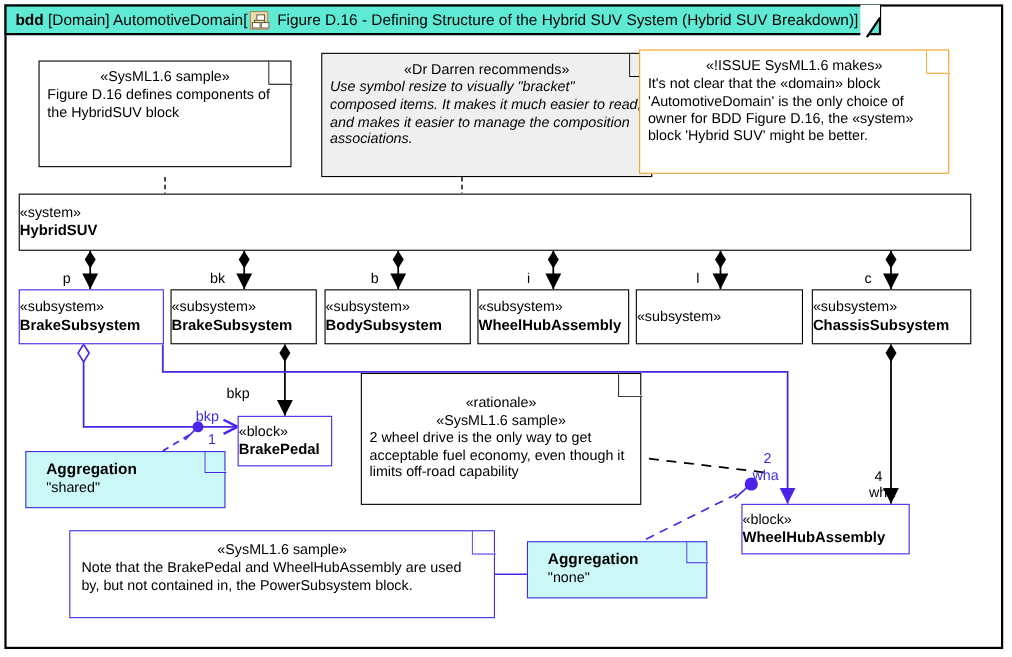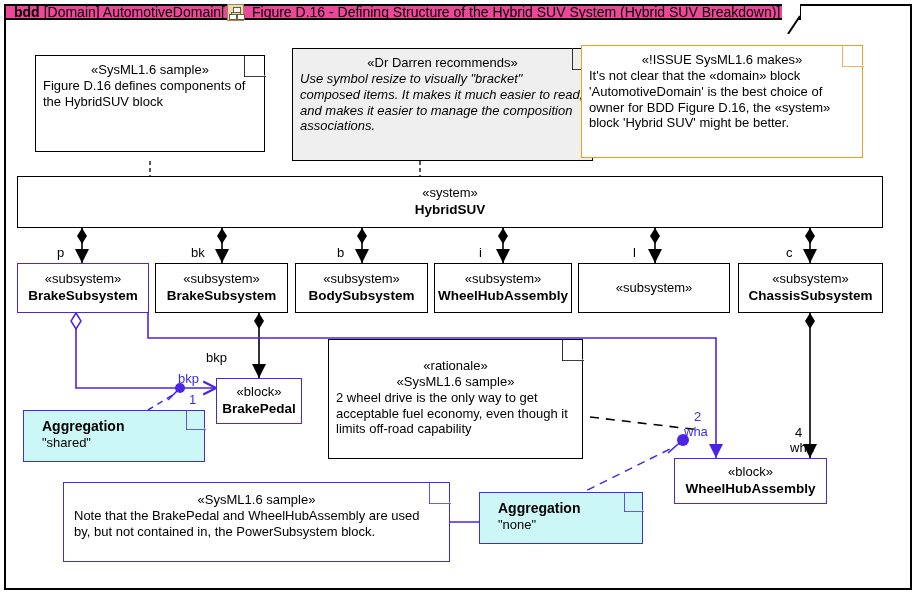--- a/index.html
+++ b/index.html
@@ -1,22 +1,22 @@
 <!DOCTYPE html>
 <html><head>
 <meta charset="utf-8">
 <style>
   html,body{margin:0;padding:0;background:#fff;}
   body{font-family:"Liberation Sans",sans-serif;}
   #root{position:relative;width:920px;height:597px;overflow:hidden;background:#ffffff;}
 
   
   .frame{position:absolute;left:4px;top:4px;width:908px;height:586px;border:2px solid #000;box-sizing:border-box;background:#fff;}
-  .frame-tab{position:absolute;left:4px;top:4px;height:16px;box-sizing:border-box;
-             border:2px solid #000;background:#ec4899;display:flex;align-items:center;
+  .frame-tab{position:absolute;left:4px;top:4px;height:28px;box-sizing:border-box;
+             border:2px solid #000;background:#5eead4;display:flex;align-items:center;
              padding:0 6px 0 8px;font-size:14px;white-space:nowrap;z-index:6;}
   .frame-tab .cut{position:absolute;right:-1px;top:-2px;width:18px;height:30px;}
   .kw{font-weight:bold;}
   .tab-txt{margin-left:4px;}
   .bdd-icon{width:17px;height:17px;margin:0 4px 0 2px;border:1px solid #9a8a5a;background:#e8dcae;
             position:relative;box-sizing:border-box;flex:0 0 auto;}
   .bdd-icon i{position:absolute;background:#fff;border:1px solid #6b5f3c;display:block;}
   .bdd-icon .n1{left:5px;top:2px;width:6px;height:4px;}
   .bdd-icon .n2{left:1px;top:9px;width:6px;height:4px;}
   .bdd-icon .n3{left:9px;top:9px;width:6px;height:4px;}
@@ -37,21 +37,21 @@
   .note.issue .txt{}
   .note.gray{background:#efefef;}
   .note.gray .txt{font-style:italic;}
   .note.blue{border-color:#3b2fe0;}
   .note.cyan{border-color:#3b2fe0;background:#cbf7f7;padding-left:10px;}
   .note.cyan .t1{font-weight:bold;font-size:14px;display:block;}
   .note.cyan .t2{display:block;font-size:13px;}
 
   
   .block{position:absolute;box-sizing:border-box;background:#fff;border:1.5px solid #000;
-         display:flex;flex-direction:column;align-items:center;justify-content:center;
+         display:flex;flex-direction:column;align-items:flex-start;justify-content:center;
          font-size:13px;text-align:center;}
   .block .stereo{display:block;line-height:1.25;}
   .block .name{display:block;font-weight:bold;font-size:13.5px;line-height:1.3;}
   .block.purple{border-color:#4b24e8;}
 
   
   .ln{position:absolute;background:#000;}
   .lbl{position:absolute;font-size:13px;color:#000;white-space:nowrap;}
   .lblb{position:absolute;font-size:13px;color:#3b2fe0;white-space:nowrap;}
   svg.ov{position:absolute;left:0;top:0;width:920px;height:597px;overflow:visible;pointer-events:none;}
@@ -162,21 +162,21 @@
     </div>
   </div>
 
   <div class="note issue" style="left:581px;top:45px;width:282px;height:113px;">
     <svg class="fold" width="22" height="22" viewBox="0 0 22 22">
       <polygon points="0,0 22,22 0,22" fill="#fff" stroke="none"></polygon>
       <polyline points="0,0 0,22 22,22" fill="none" stroke="#f0a020" stroke-width="1.6"></polyline>
     </svg>
     <div class="body">
       <span class="stereo">«!ISSUE SysML1.6 makes»</span>
-      <span class="txt">It's not clear that the «domain» block 'AutomotiveDomain' is the best choice of owner for BDD Figure D.16, the «system» block 'Hybrid SUV' might be better.</span>
+      <span class="txt">It's not clear that the «domain» block 'AutomotiveDomain' is the only choice of owner for BDD Figure D.16, the «system» block 'Hybrid SUV' might be better.</span>
     </div>
   </div>
 
   <div class="block" style="left:17px;top:176px;width:866px;height:52px;">
     <span class="stereo">«system»</span>
     <span class="name">HybridSUV</span>
   </div>
 
   <div class="block purple" style="left:17px;top:263px;width:132px;height:50px;">
     <span class="stereo">«subsystem»</span>

